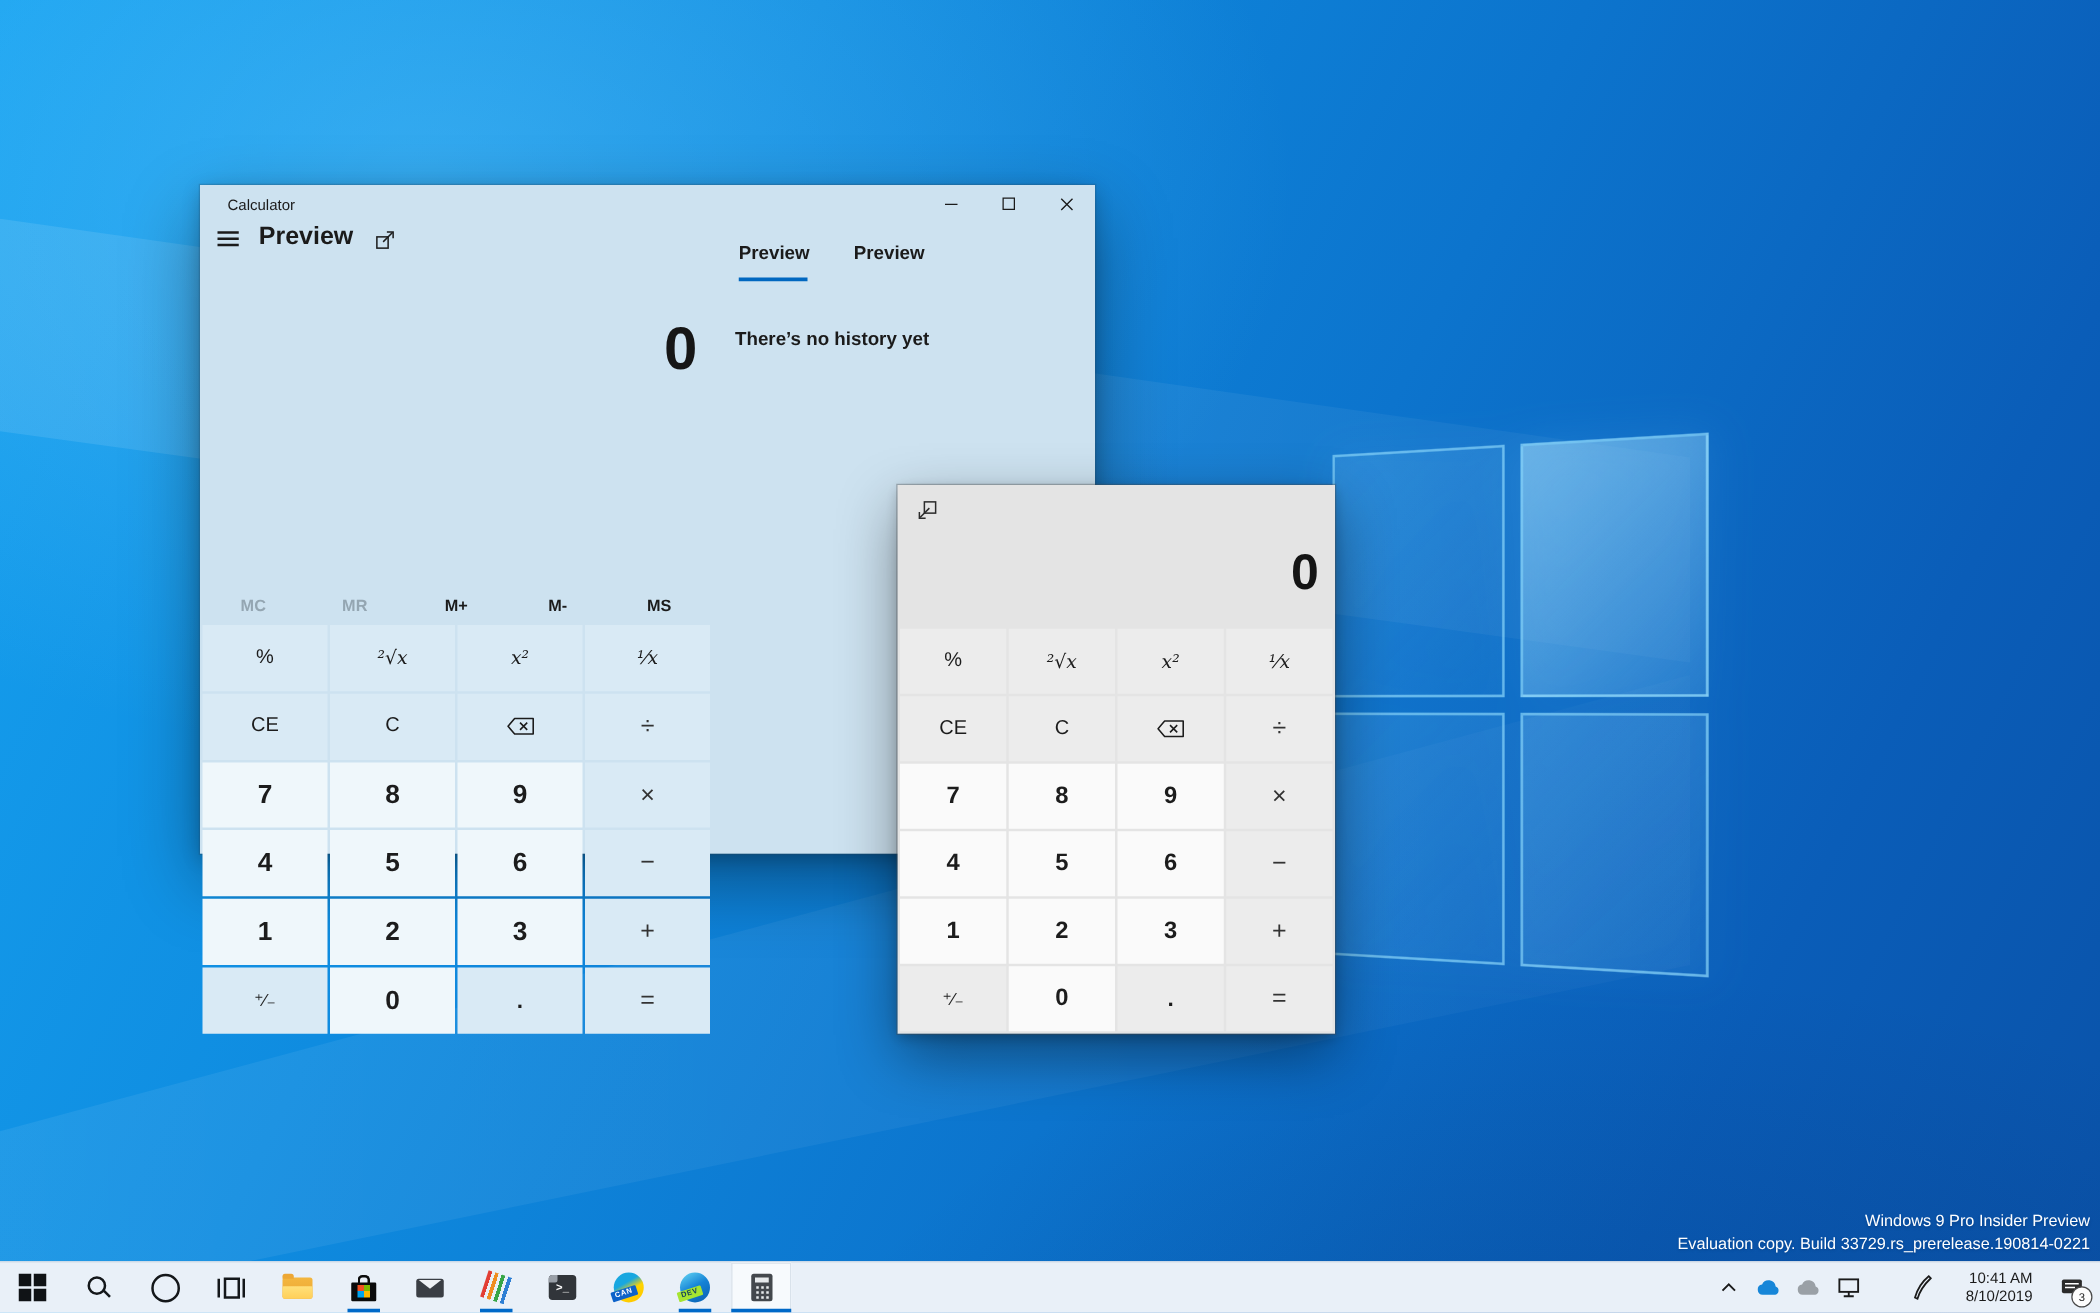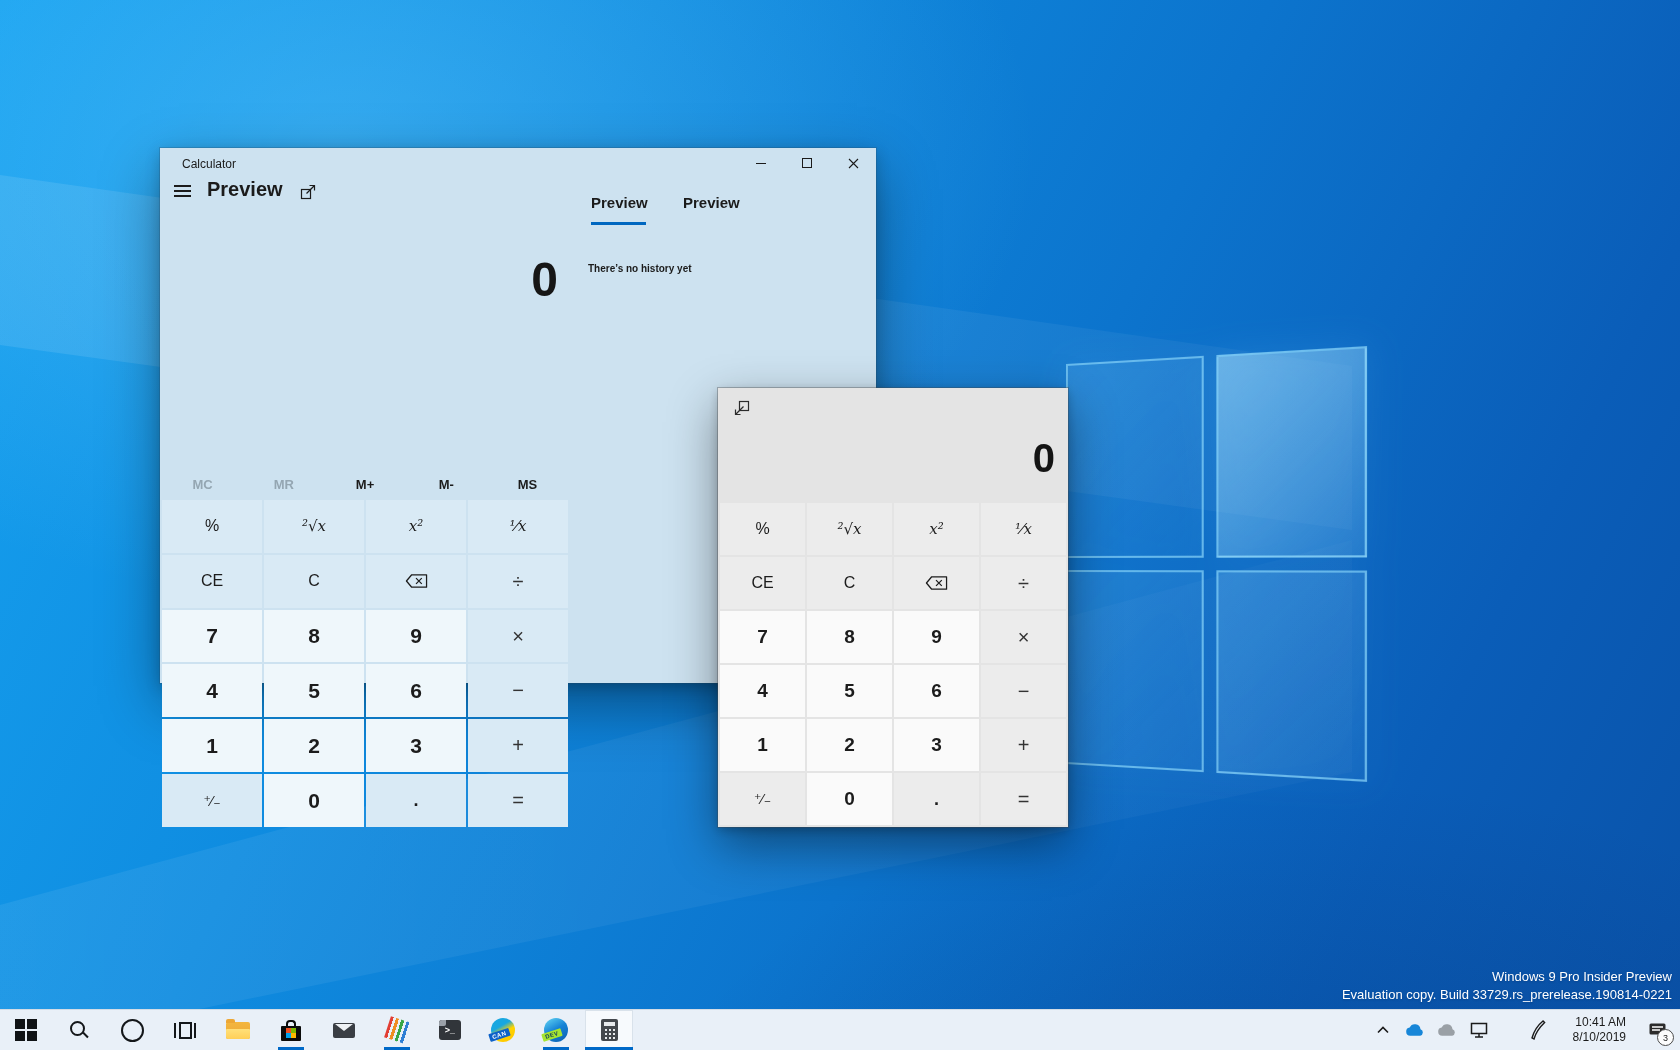--- a/index.html
+++ b/index.html
@@ -59,21 +59,21 @@
   .mode-label{position:absolute;left:47px;top:30px;font-size:20px;font-weight:600;}
   .pin-btn{position:absolute;left:140px;top:36px;width:16px;height:16px;}
   .tab{position:absolute;top:46px;font-size:15px;font-weight:600;}
   .tab-history{left:431px;}
   .tab-memory{left:523px;}
   .tab-underline{position:absolute;left:431px;top:74px;width:55px;height:3px;background:#0067c0;}
   .main-display{
     position:absolute;left:0;top:100px;width:398px;height:64px;line-height:64px;
     text-align:right;font-size:48px;font-weight:600;color:#161616;
   }
-  .history-empty{position:absolute;left:428px;top:115px;font-size:10px;font-weight:600;}
+  .history-empty{position:absolute;left:428px;top:115px;font-size:15px;font-weight:600;}
   .mem-row{position:absolute;left:2px;top:322px;width:406px;height:28px;display:flex;}
   .mem-key{flex:1;display:flex;align-items:center;justify-content:center;font-size:13px;font-weight:600;}
   .mem-key.disabled{color:#94a6b2;}
   .keypad{display:grid;grid-template-columns:repeat(4,1fr);grid-template-rows:repeat(6,1fr);gap:2px;position:absolute;}
   .main-window .keypad{left:2px;top:352px;width:406px;height:327px;}
   .key{display:flex;align-items:center;justify-content:center;font-size:16px;color:#1c1c1c;}
   .main-window .k-fn{background:#d9eaf5;}
   .main-window .k-num{background:#eff7fb;}
   .k-num{font-weight:600;font-size:21px;}
   .key-divide,.key-multiply,.key-subtract,.key-add,.key-equals{font-size:20px;color:#333;}

